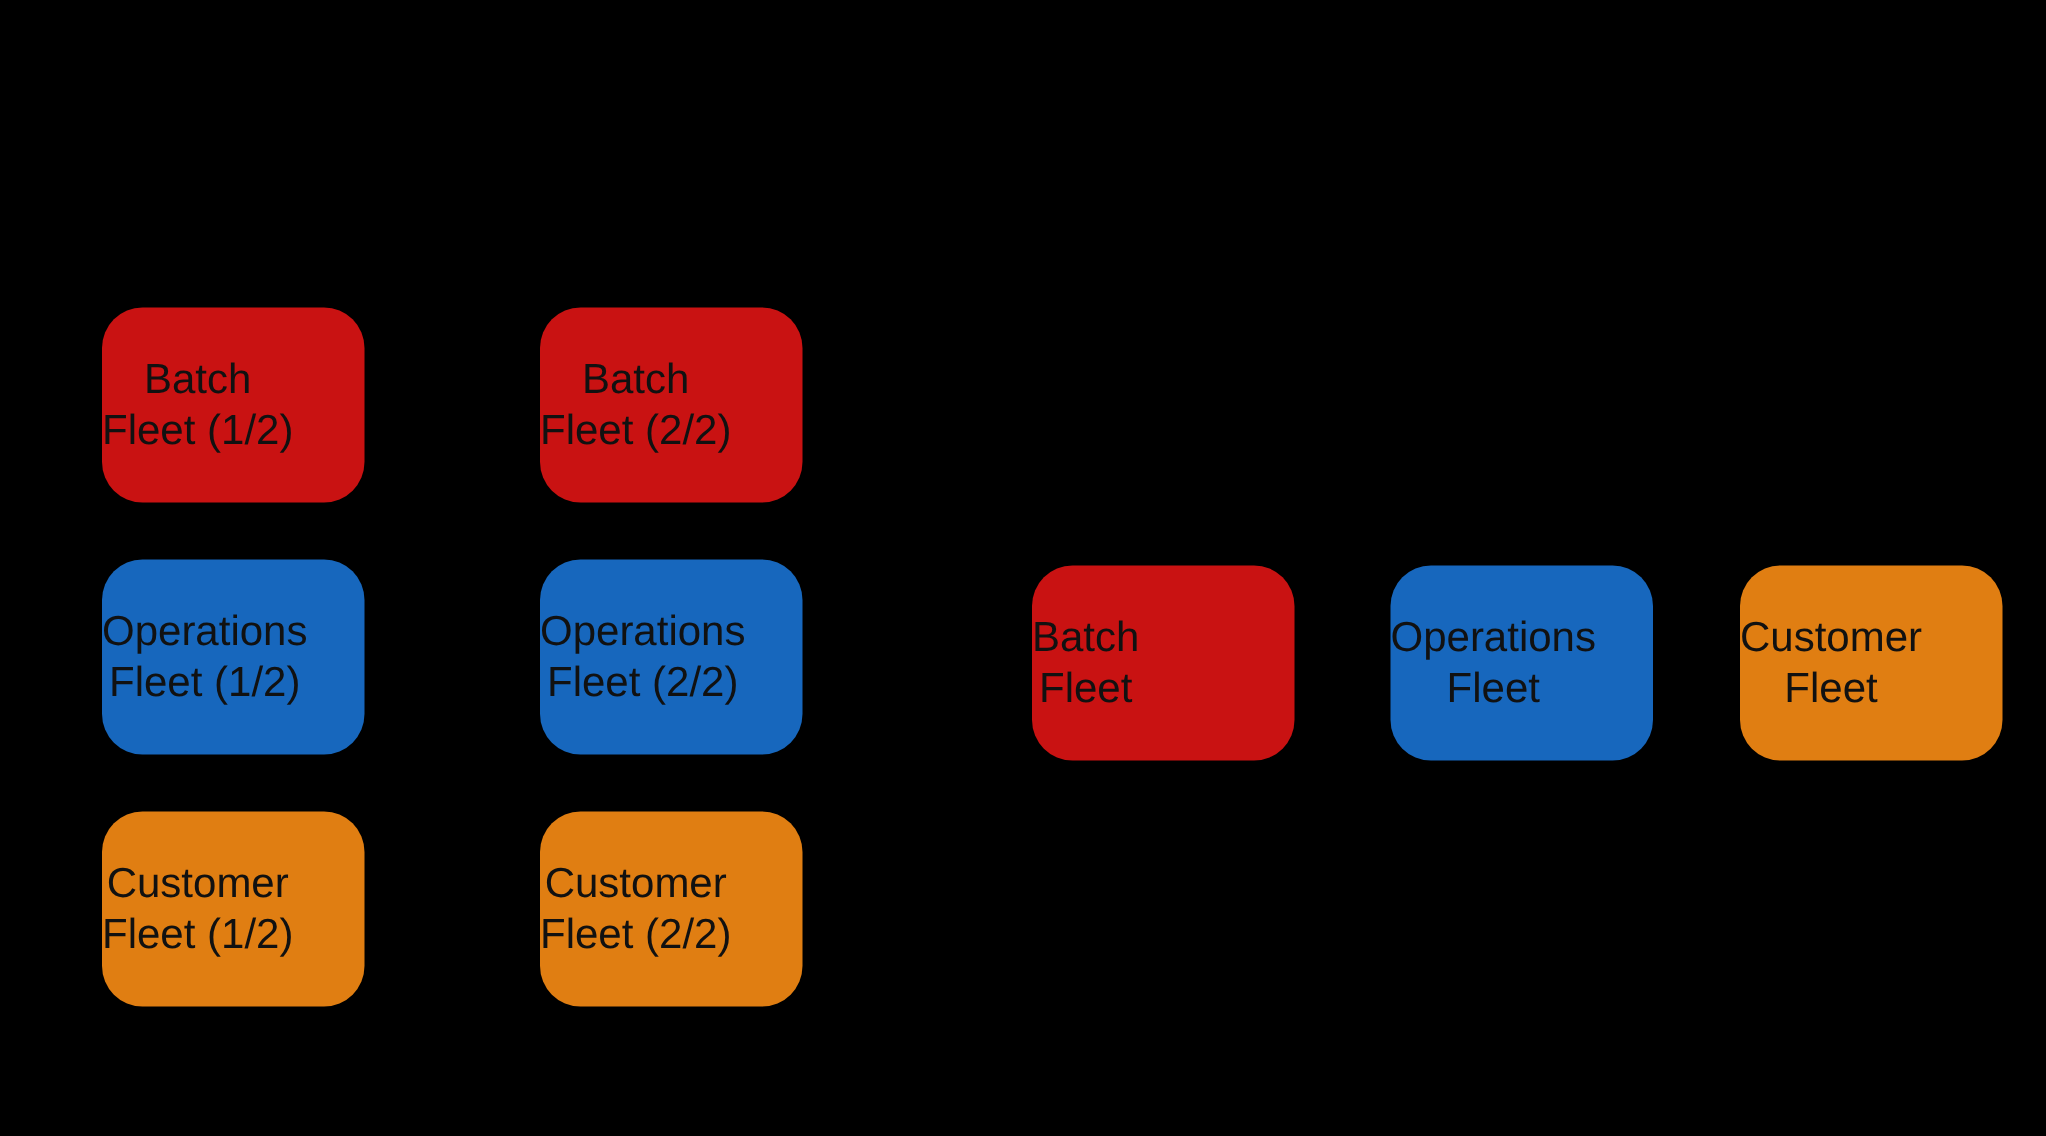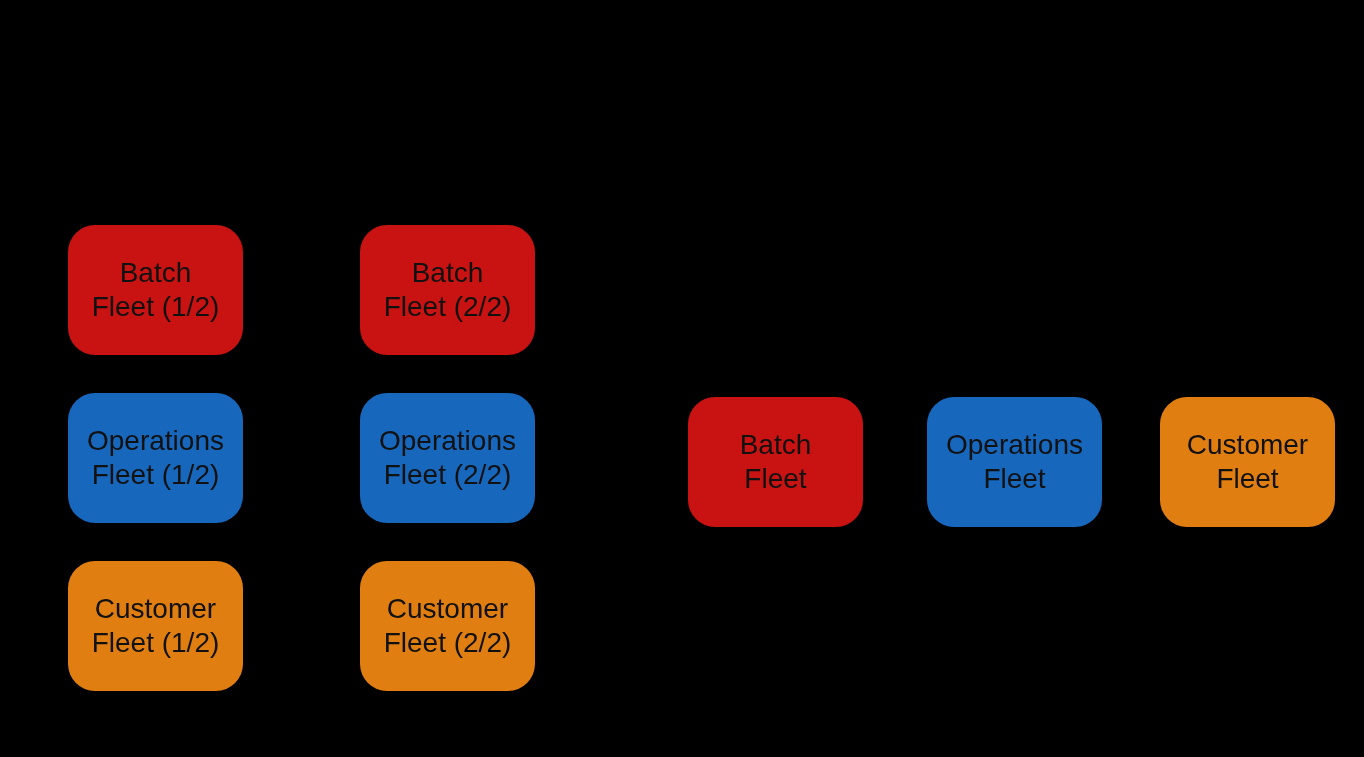--- a/index.html
+++ b/index.html
@@ -15,23 +15,21 @@
     overflow: hidden;
     font-family: "Liberation Sans", "DejaVu Sans", sans-serif;
   }
   .box {
     position: absolute;
     width: 175px;
     height: 130px;
     border-radius: 27px;
     display: flex;
     align-items: center;
-    justify-content: center;
     text-align: center;
-    margin-top: 20px;
   }
   .box-label {
     color: #111111;
     font-size: 28px;
     line-height: 34px;
     white-space: pre-line;
     font-weight: 400;
   }
   
   .pos-l1-1 { left: 68px;  top: 205px; }

